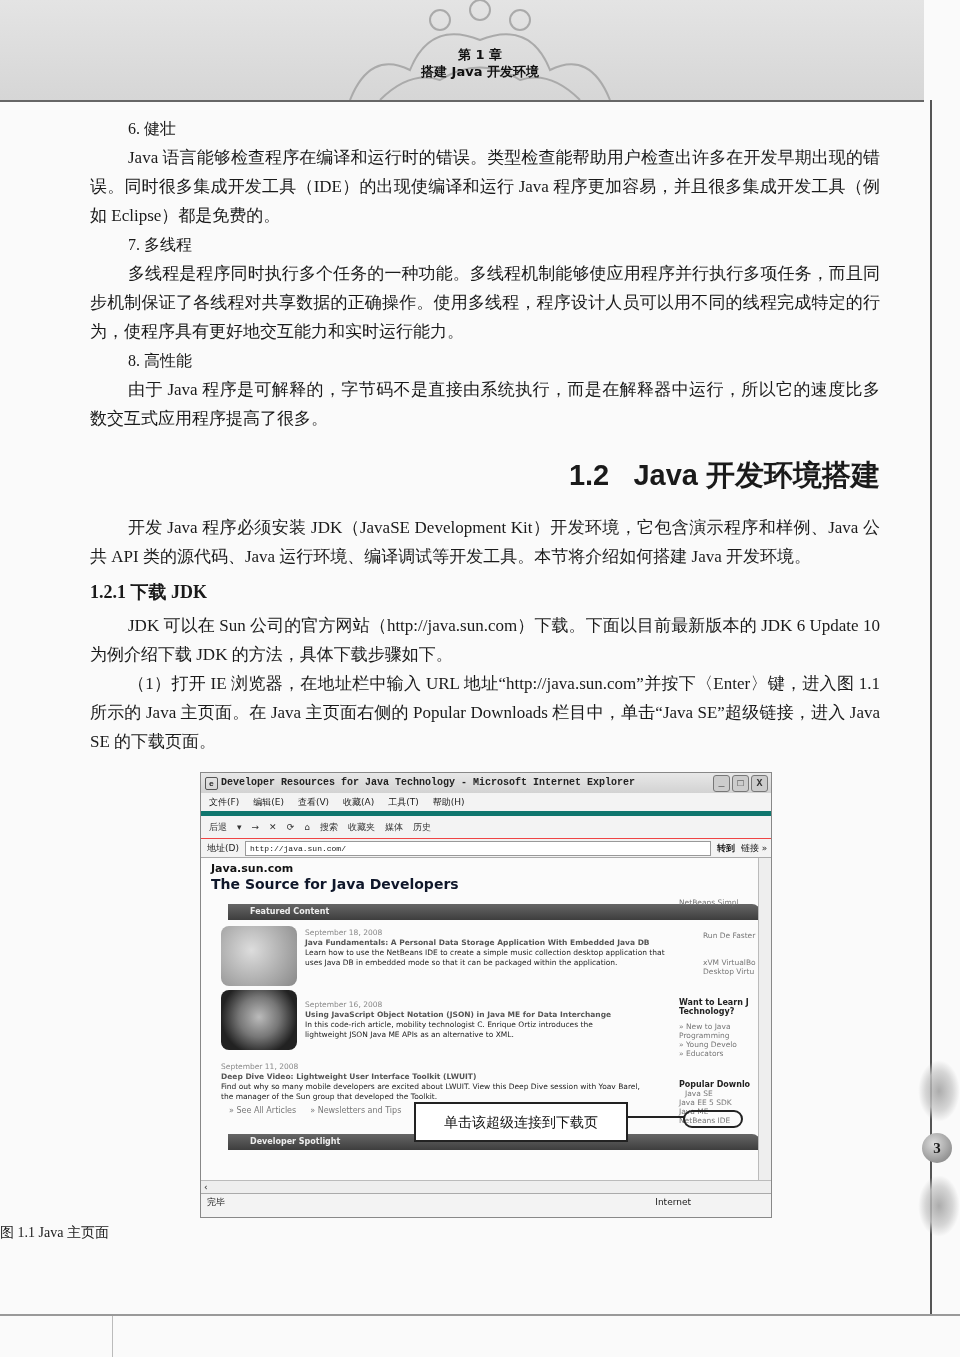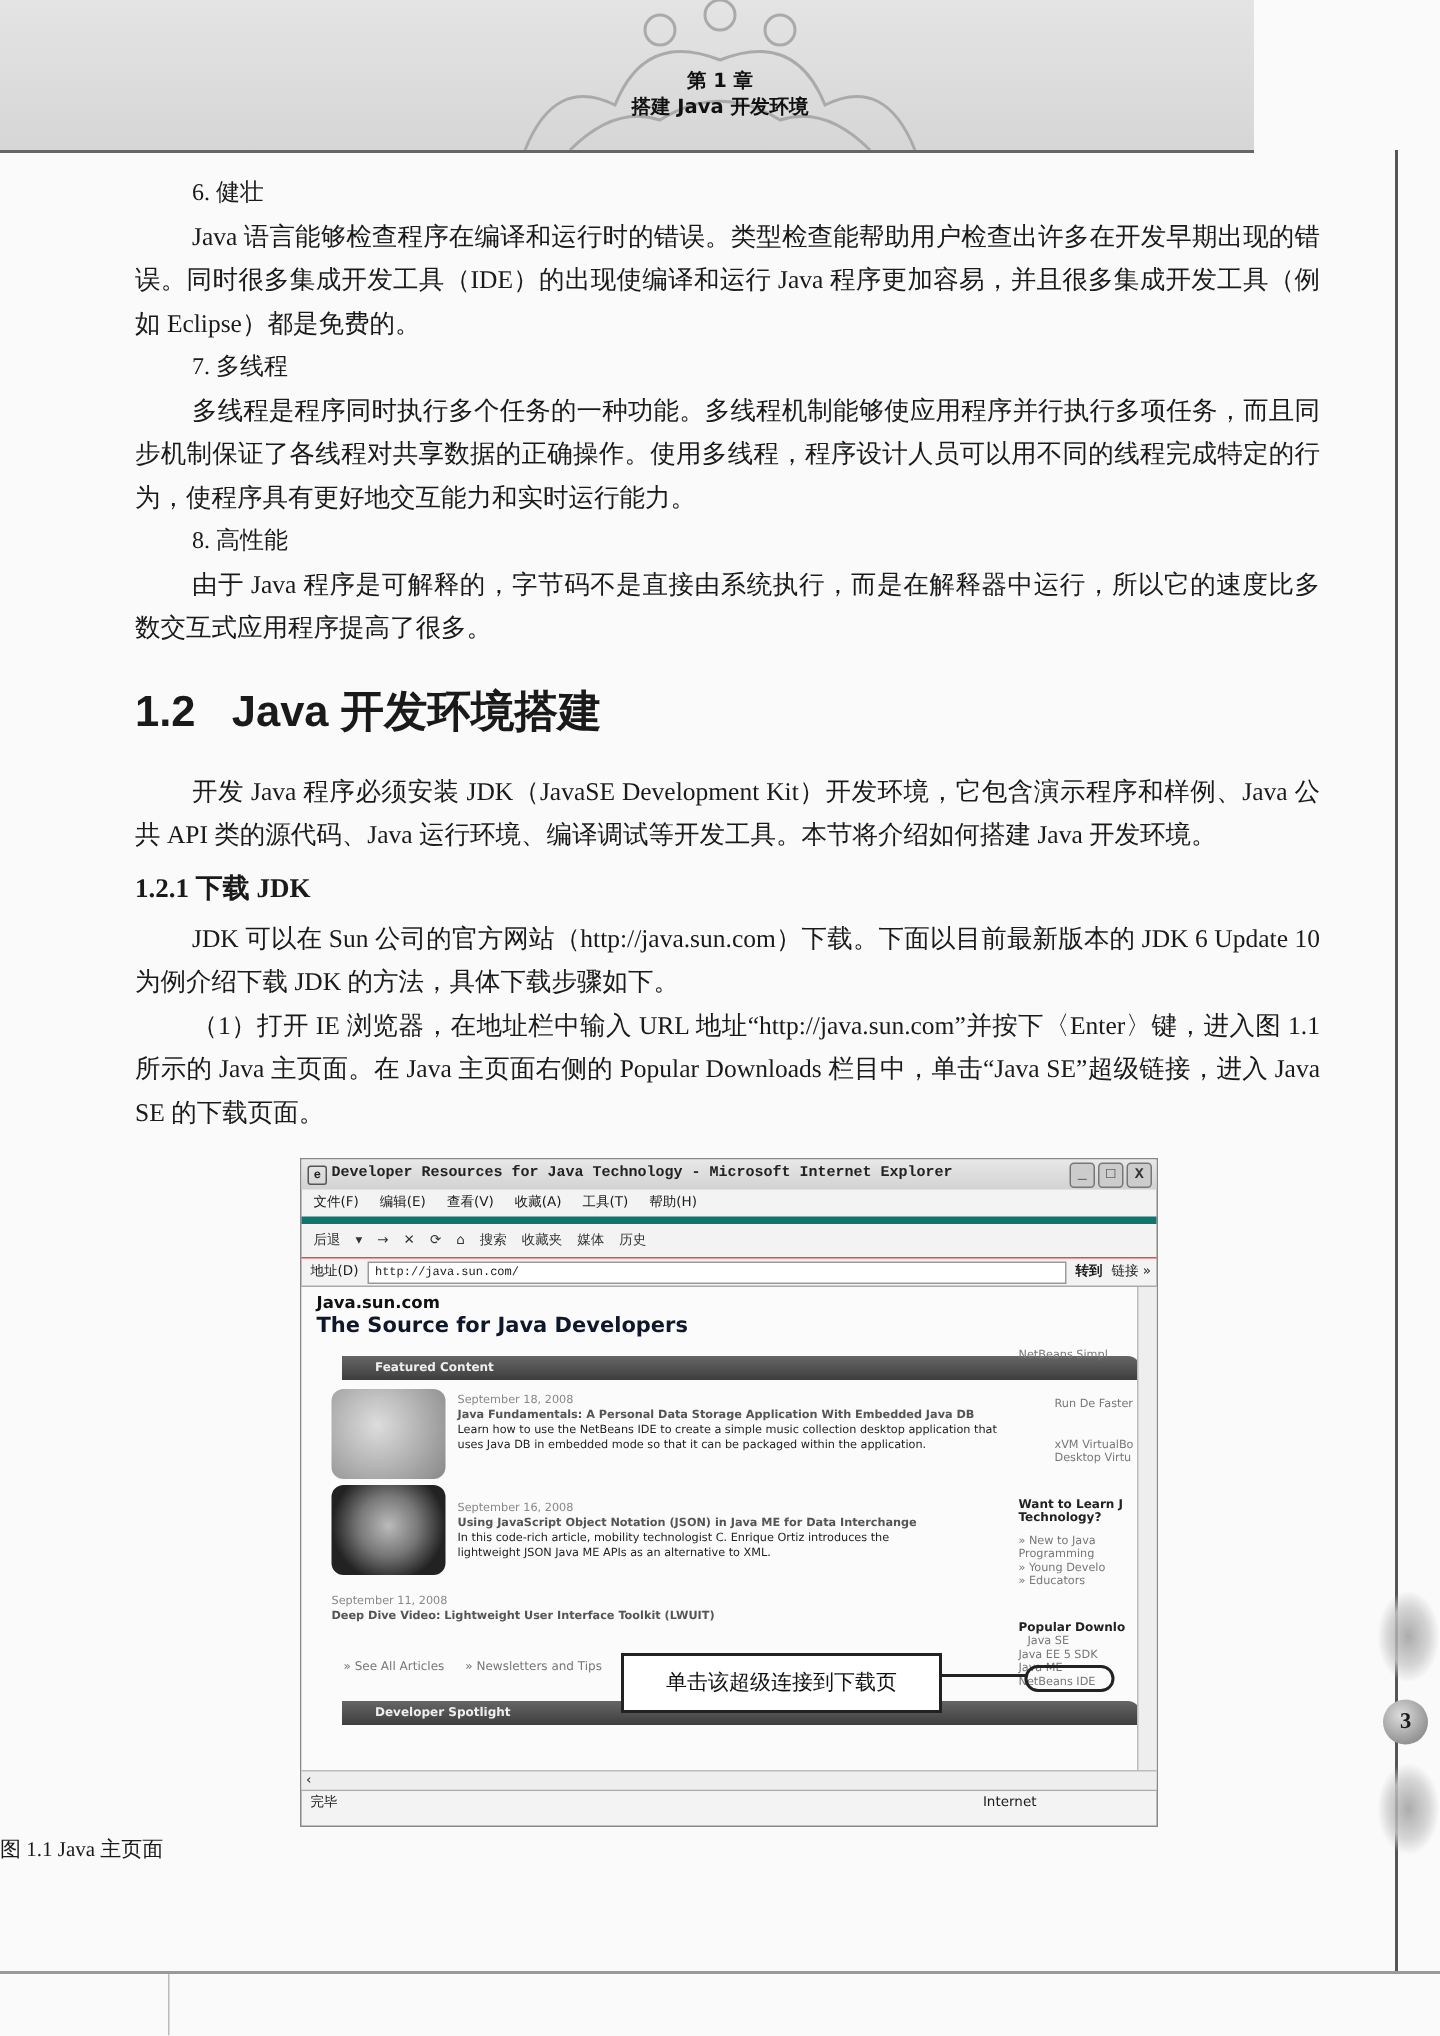--- a/index.html
+++ b/index.html
@@ -3,41 +3,41 @@
 <meta charset="utf-8">
 <style>
   html, body { margin:0; padding:0; }
   body {
     width:960px; height:1357px; position:relative; overflow:hidden;
     background:#fafafa;
     font-family:"Liberation Serif","DejaVu Serif",serif;
     color:#1a1a1a;
   }
   .header-band {
-    position:absolute; left:0; top:0; width:836px; height:100px;
+    position:absolute; left:0; top:0; width:924px; height:100px;
     background:linear-gradient(#e4e4e4,#d6d6d6);
     border-bottom:2px solid #666;
   }
   .waves {
     position:absolute; left:330px; top:0; width:300px; height:100px;
   }
   .chapter-title {
     position:absolute; left:0; width:960px; top:46px; text-align:center;
     font-family:"DejaVu Sans",sans-serif; font-weight:bold; font-size:13px; line-height:17px; color:#111;
   }
   .right-rule { position:absolute; left:930px; top:100px; width:2px; height:1215px; background:#555; }
   .bottom-rule { position:absolute; left:0; top:1314px; width:960px; height:2px; background:#999; }
   .bottom-left-rule { position:absolute; left:112px; top:1316px; width:1px; height:41px; background:#bbb; }
 
   .content { position:absolute; left:90px; width:790px; }
   p { margin:0; font-size:17px; line-height:29px; text-align:justify; }
   .indent { text-indent:38px; }
   .subhead { padding-left:38px; font-size:16px; line-height:29px; }
   .section-title {
-    font-family:"Liberation Sans","DejaVu Sans",sans-serif; font-size:29px; text-align:left;
+    font-family:"Liberation Sans","DejaVu Sans",sans-serif; font-size:29px; text-align:right;
     margin:0; line-height:40px;
   }
   .section-title .zh { font-weight:bold; }
   .h3 { font-weight:bold; font-size:18px; line-height:30px; }
 
   
   .figure {
     position:absolute; left:200px; top:772px; width:570px; height:444px;
     background:#f3f3f3; border:1px solid #888; font-family:"DejaVu Sans",sans-serif;
   }
@@ -164,20 +164,21 @@
     <div class="thumb face" style="top:132px"></div>
     <div class="article" style="left:104px;top:142px;width:320px">
       <div class="date">September 16, 2008</div>
       <div class="head">Using JavaScript Object Notation (JSON) in Java ME for Data Interchange</div>
       <div>In this code-rich article, mobility technologist C. Enrique Ortiz introduces the lightweight JSON Java ME APIs as an alternative to XML.</div>
     </div>
 
     <div class="article" style="left:20px;top:204px;width:430px">
       <div class="date">September 11, 2008</div>
       <div class="head">Deep Dive Video: Lightweight User Interface Toolkit (LWUIT)</div>
+      <div>Find out why so many mobile developers are excited about LWUIT. View this Deep Dive session with Yoav Barel, the manager of the Sun group that developed the Toolkit.</div>
     </div>
 
     <div class="links-row">
       <span>» See All Articles</span>
       <span>» Newsletters and Tips</span>
     </div>
     <div class="bar" style="top:276px">Developer Spotlight</div>
 
     <div class="sidebar">
       <div style="margin-top:0">NetBeans  Simpl</div>

